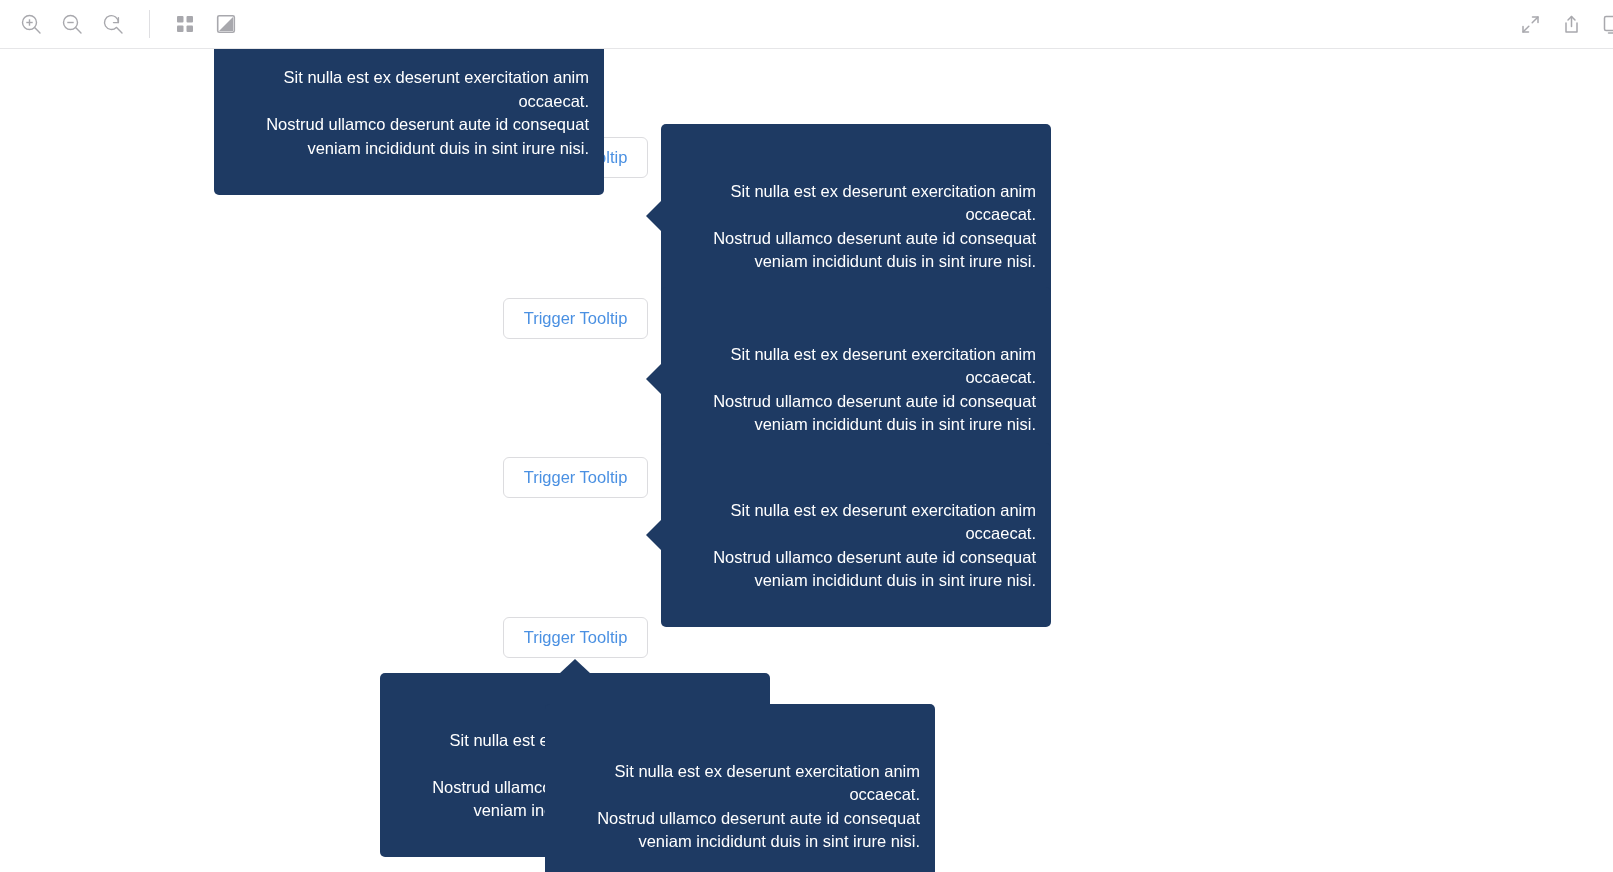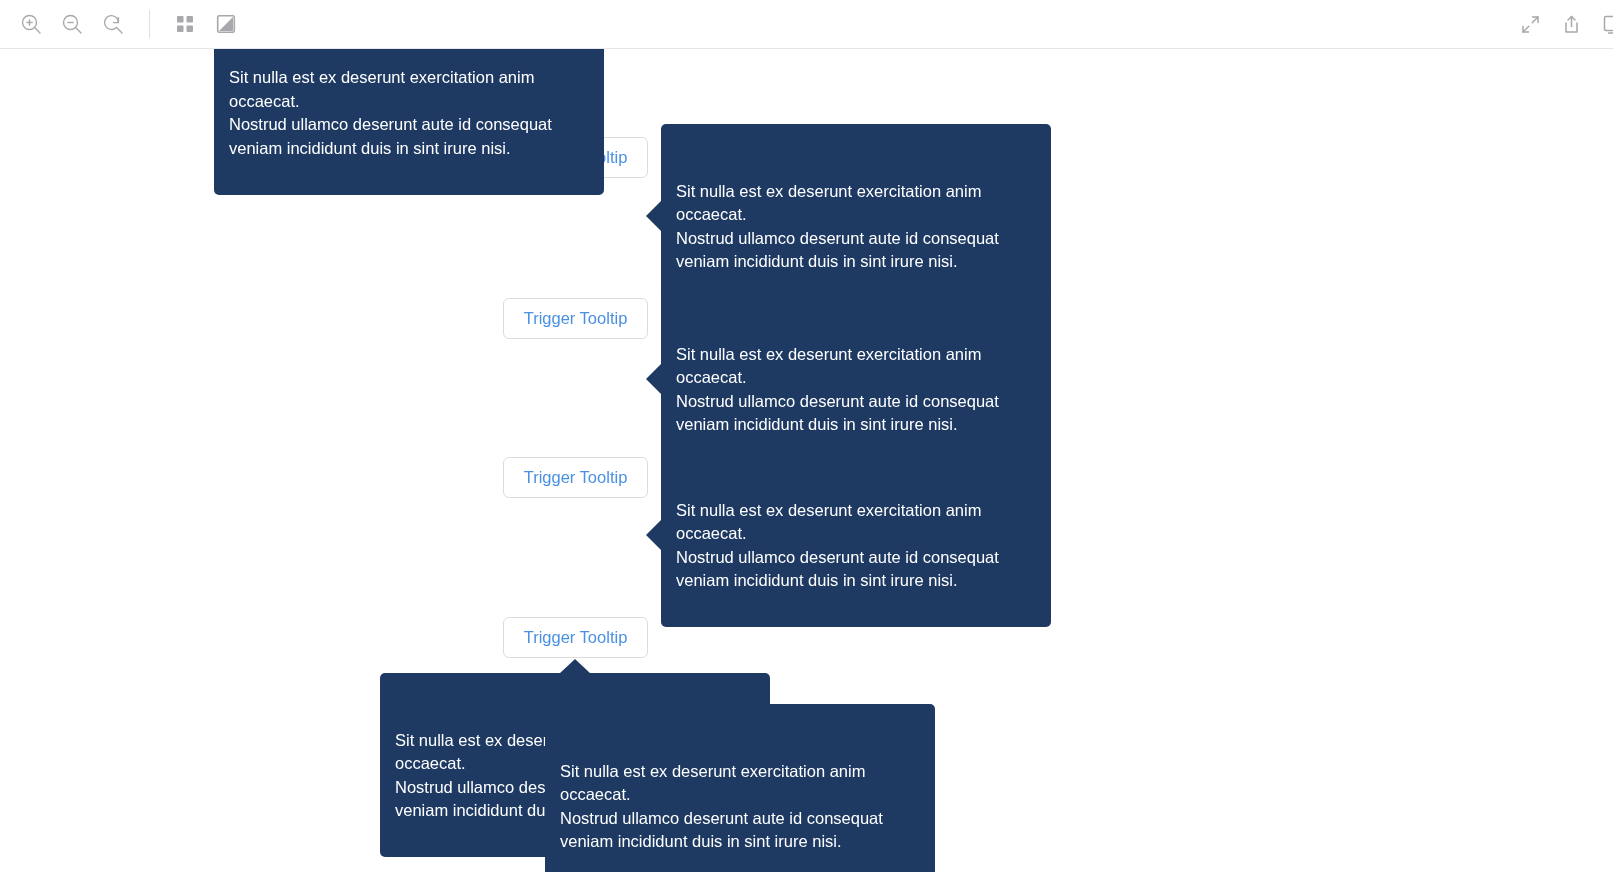--- a/index.html
+++ b/index.html
@@ -86,21 +86,21 @@
     background: #1e3a63;
     color: #ffffff;
     border-radius: 5px;
     padding: 9px 15px 11px 15px;
     font-size: 16.5px;
     line-height: 1.42;
     font-family: "Liberation Sans", sans-serif;
     white-space: pre-line;
     z-index: 10;
   }
-  .tooltip .tt-text { display: block; }
+  .tooltip .tt-text { display: block; text-align: right; }
 
   
   .tooltip .arrow {
     position: absolute;
     width: 0; height: 0;
   }
   .tooltip.tip-right .arrow {
     left: -15px;
     top: 50%;
     margin-top: -16px;

